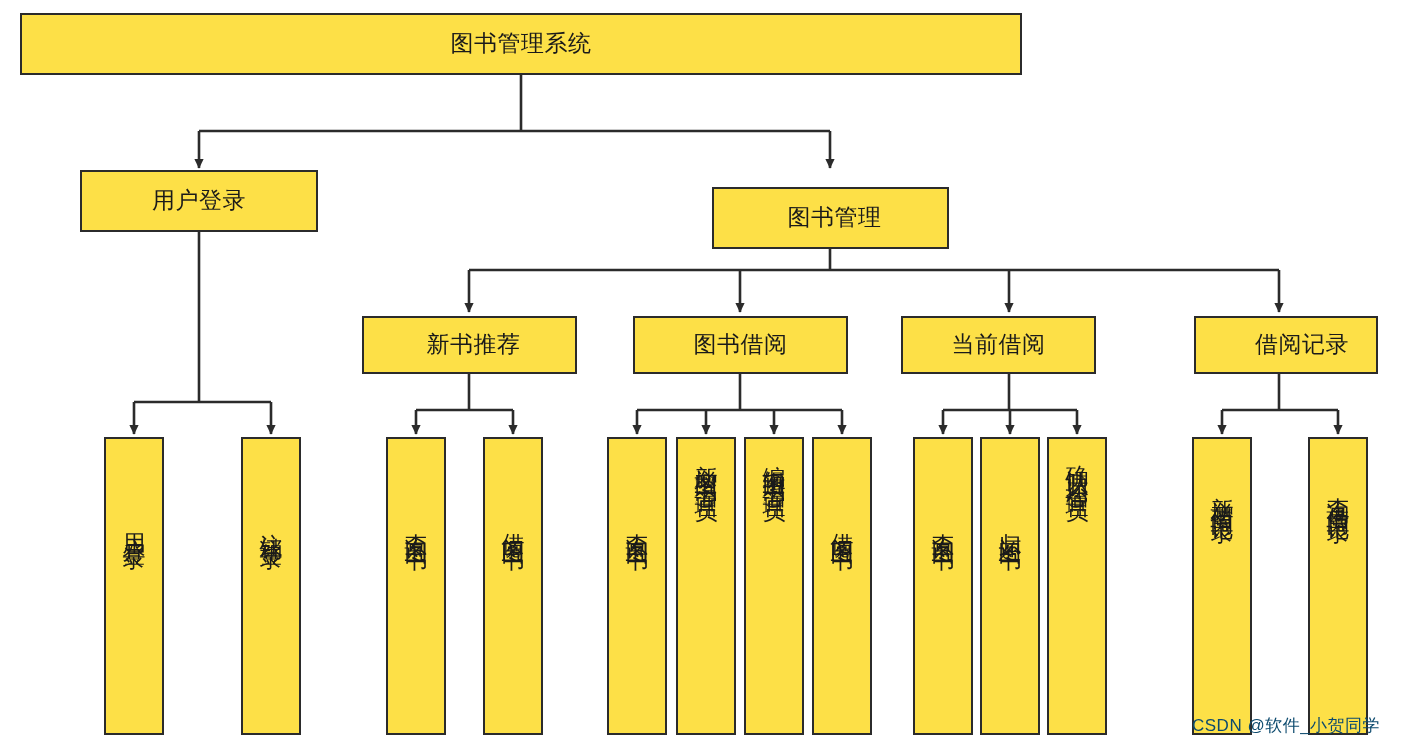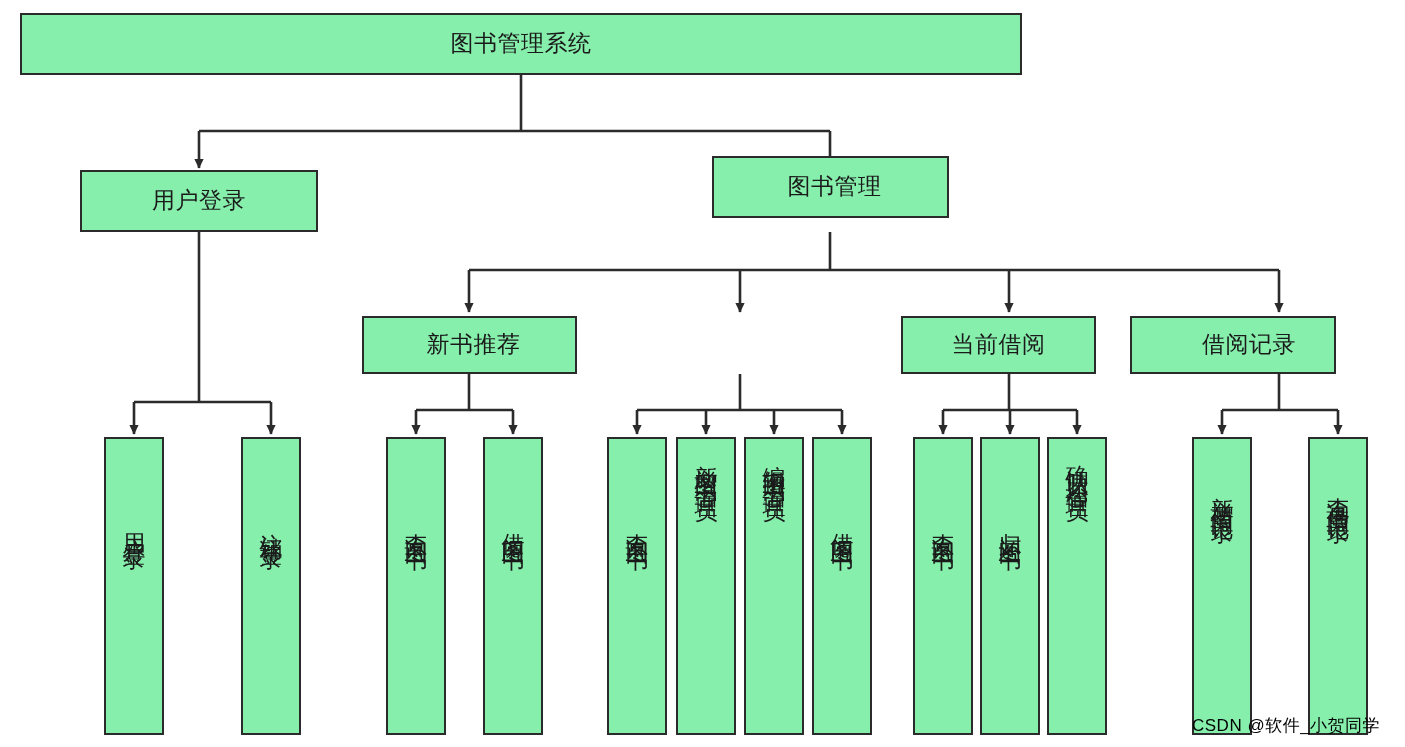--- a/index.html
+++ b/index.html
@@ -21,21 +21,21 @@
     position: absolute;
     left: 0;
     top: 0;
     width: 1405px;
     height: 747px;
     pointer-events: none;
   }
   .node {
     position: absolute;
     box-sizing: border-box;
-    background: #86efac;
+    background: #fde047;
     border: 2px solid #2b2b2b;
     display: flex;
     align-items: center;
     justify-content: center;
     color: #1a1a1a;
   }
   .node .label {
     display: block;
     text-align: center;
     line-height: 1.12;
@@ -60,21 +60,21 @@
     font-size: 23px;
     letter-spacing: 5px;
     line-height: 1;
     margin: 0 auto;
   }
   .watermark {
     position: absolute;
     left: 1192px;
     top: 714px;
     font-size: 17px;
-    color: #000000;
+    color: #0c4a6e;
     white-space: nowrap;
     letter-spacing: 0.5px;
   }
 </style>
 </head>
 <body>
 
 <div id="canvas">
 
   <svg class="connectors" viewBox="0 0 1405 747">
@@ -128,31 +128,34 @@
     </g>
   </svg>
 
   <div class="node horiz root" style="left:20px; top:13px; width:1002px; height:62px;">
     <span class="label">图书管理系统</span>
   </div>
 
   <div class="node horiz" style="left:80px; top:170px; width:238px; height:62px;">
     <span class="label">用户登录</span>
   </div>
-  <div class="node horiz" style="left:712px; top:156px; width:237px; height:62px;padding-left:8px;">
+  <div class="node horiz" style="left:712px; top:187px; width:237px; height:62px;padding-left:8px;">
     <span class="label">图书管理</span>
   </div>
 
   <div class="node horiz" style="left:362px; top:316px; width:215px; height:58px;padding-left:8px;">
     <span class="label">新书推荐</span>
   </div>
+  <div class="node horiz" style="left:633px; top:316px; width:215px; height:58px;">
+    <span class="label">图书借阅</span>
+  </div>
   <div class="node horiz" style="left:901px; top:316px; width:195px; height:58px;">
     <span class="label">当前借阅</span>
   </div>
-  <div class="node horiz" style="left:1130px; top:316px; width:206px; height:58px;padding-left:32px;">
+  <div class="node horiz" style="left:1194px; top:316px; width:184px; height:58px;padding-left:32px;">
     <span class="label">借阅记录</span>
   </div>
 
   <div class="node vert" style="left:104px; top:437px; width:60px; height:298px; padding-top:76px;">
     <span class="label">用户登录</span>
   </div>
   <div class="node vert" style="left:241px; top:437px; width:60px; height:298px; padding-top:76px;">
     <span class="label">注销登录</span>
   </div>
 

